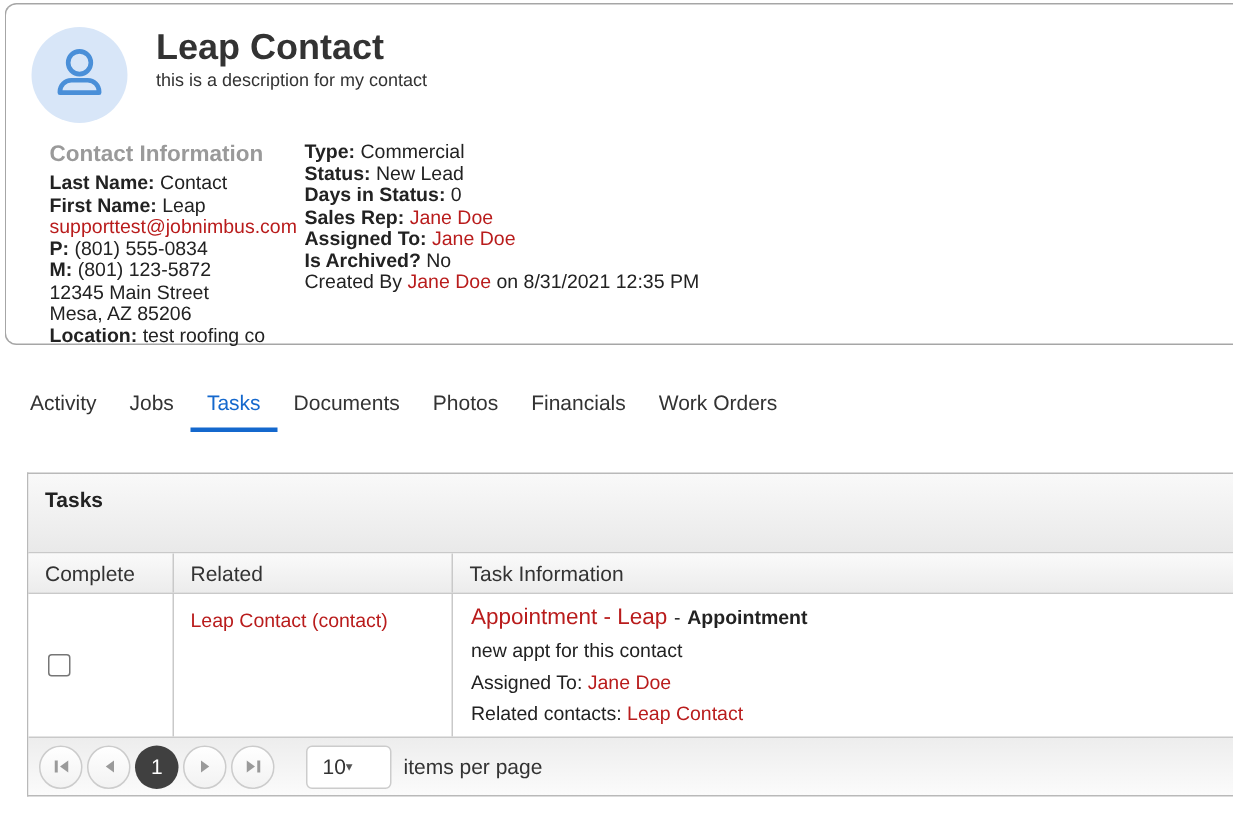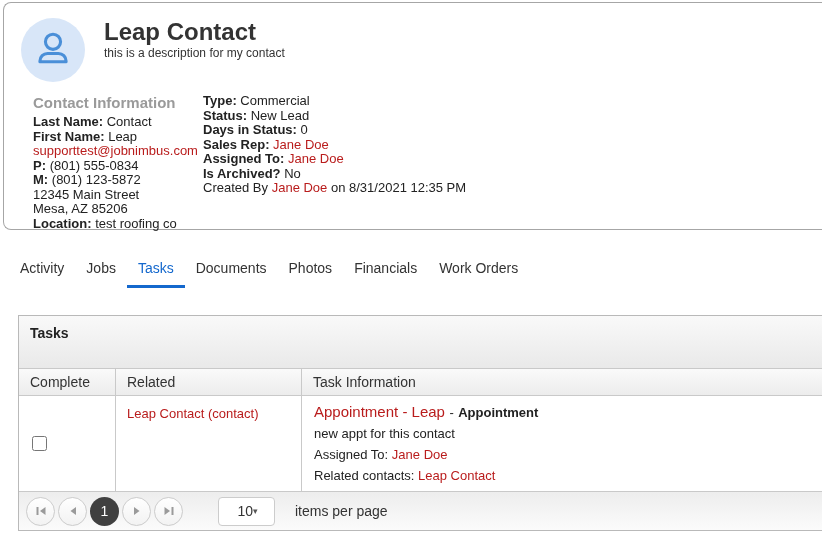--- a/index.html
+++ b/index.html
@@ -95,27 +95,27 @@
     margin-right:3px; padding:0; cursor:pointer;
   }
   .pg-btn svg { display:block; }
   .pg-current {
     width:29px; height:29px; border-radius:50%;
     background:#404040; color:#fff; font-size:14px;
     display:flex; align-items:center; justify-content:center;
     margin-right:3px; cursor:pointer;
   }
   .pg-size {
-    margin-left:32px; width:57px; height:29px;
+    margin-left:18px; width:57px; height:29px;
     border:1px solid #ccc; border-radius:4px; background:#fff;
-    display:flex; align-items:center; justify-content:center;
+    display:flex; align-items:center; justify-content:flex-start;
     padding:0 8px 0 10px; font-size:14px; color:#333; cursor:pointer;
   }
   .pg-caret { font-size:9px; color:#555; }
-  .pg-label { margin-left:20px; font-size:14px; color:#333; }
+  .pg-label { margin-left:8px; font-size:14px; color:#333; }
 </style>
 </head>
 <body>
 
 <div class="card">
   <div class="card-head">
     <div class="avatar">
       <span>
         <svg width="44" height="44" viewBox="0 0 64 64">
           <circle cx="32" cy="23" r="11" fill="none" stroke="#4a8fd8" stroke-width="4.5"></circle>

